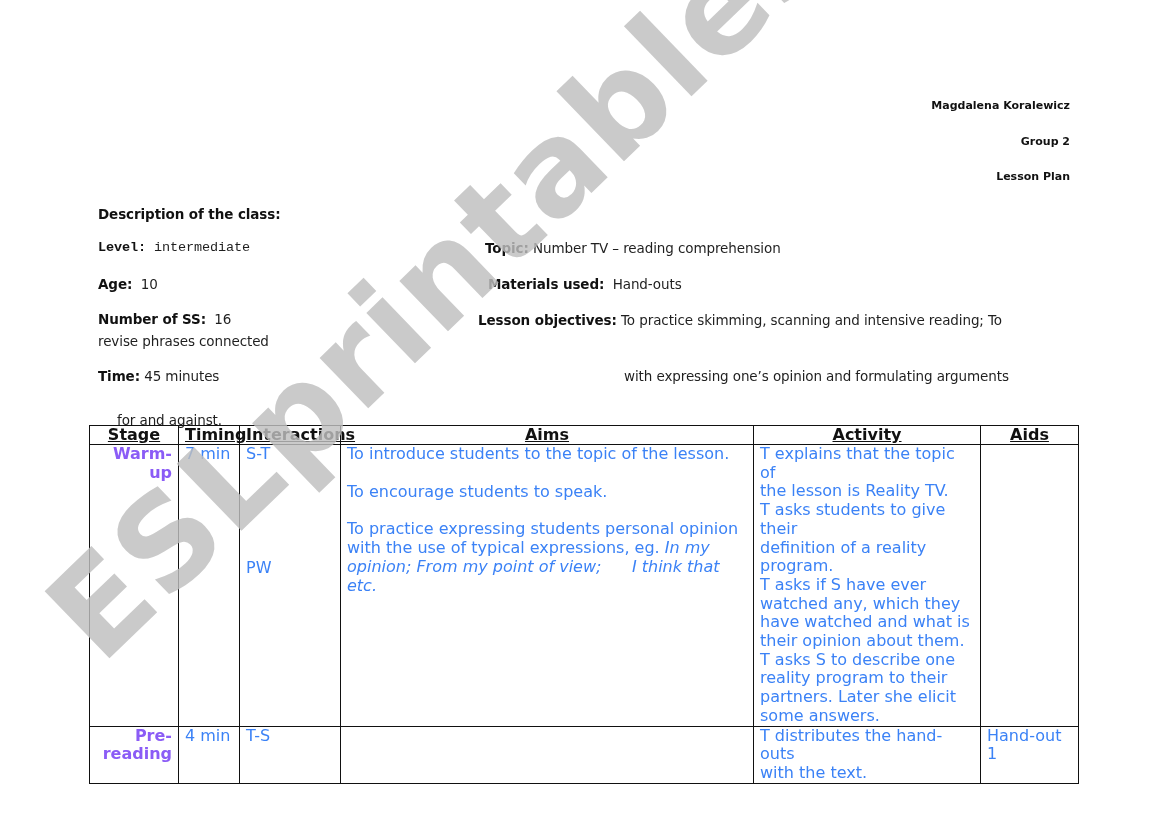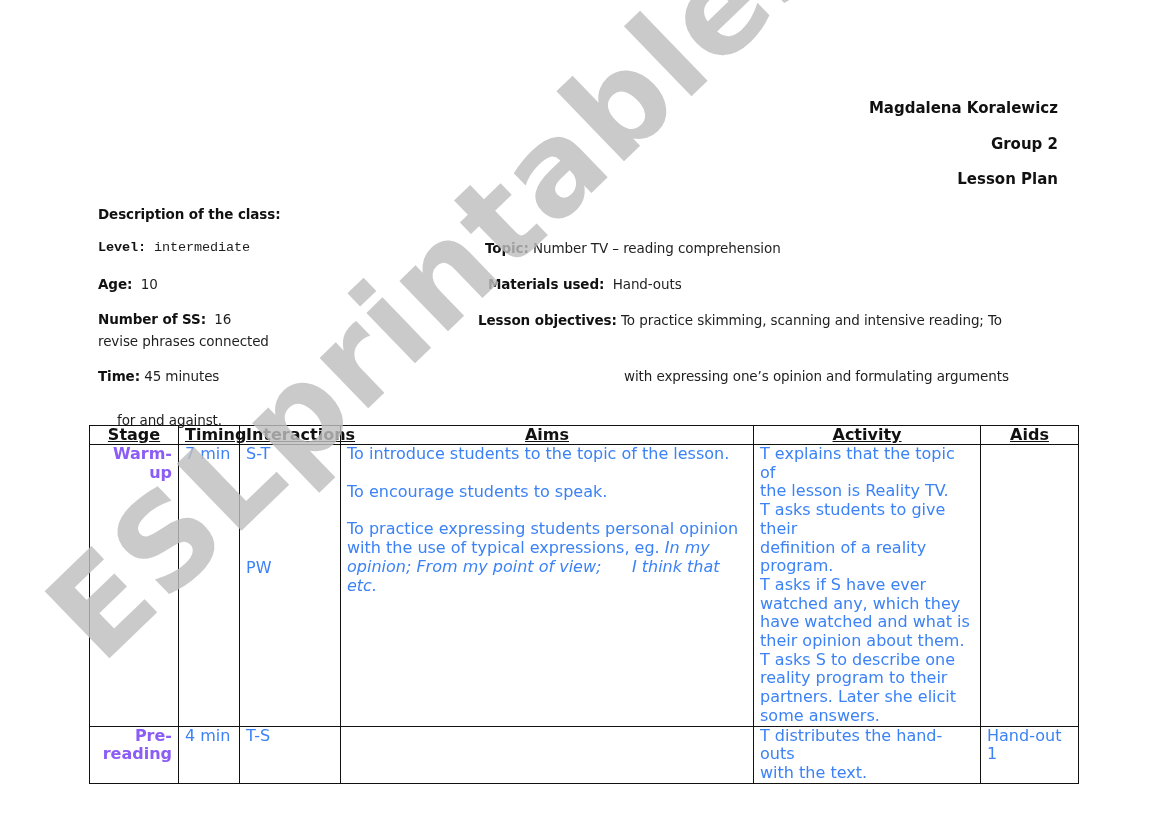--- a/index.html
+++ b/index.html
@@ -16,21 +16,21 @@
       color: #1a1a1a;
     }
     .page {
       position: absolute;
       left: 0; top: 0;
       width: 1169px; height: 821px;
     }
     .abs { position: absolute; white-space: nowrap; }
     .txt { font-size: 13.5px; letter-spacing: -0.1px; font-weight: normal; color: #1f1f1f; }
     .bold { font-weight: bold; color: #111; }
-    .right-head { right: 111px; text-align: right; font-size: 15px; font-weight: bold; color: #111; }
+    .right-head { right: 99px; text-align: right; font-size: 11px; font-weight: bold; color: #111; }
     .lbl { font-weight: bold; color: #111; }
 
     
     table.plan {
       position: absolute;
       left: 89px;
       top: 425px;
       width: 989px;
       border-collapse: collapse;
       font-size: 16px;

